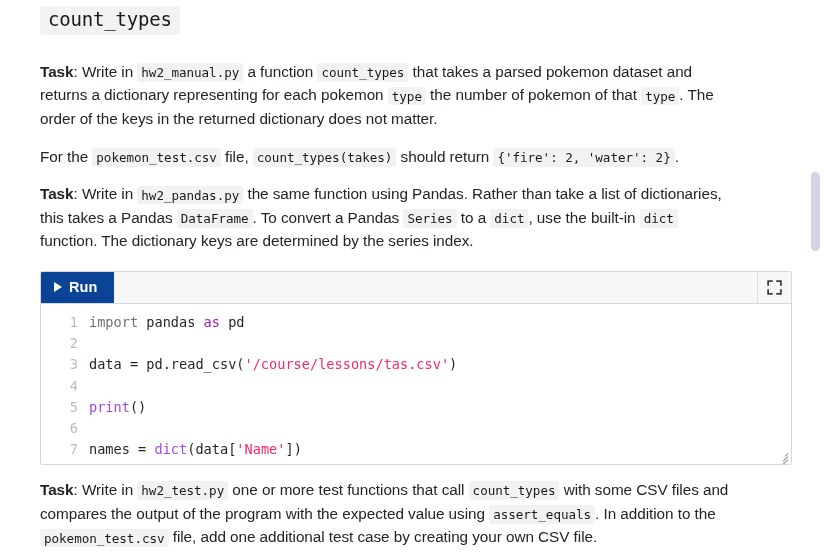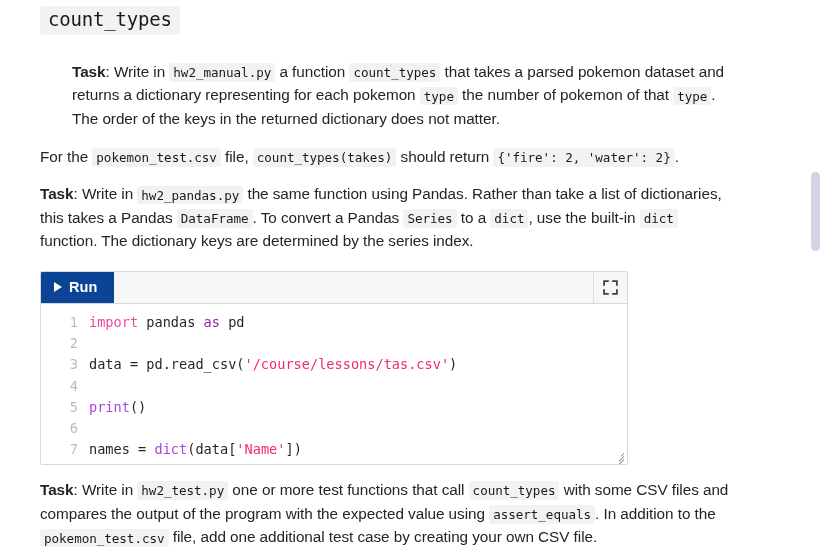--- a/index.html
+++ b/index.html
@@ -46,41 +46,41 @@
   }
 
   
   p.para {
     margin: 0;
     font-size: 15.3px;
     line-height: 22.6px;
     color: #212529;
     letter-spacing: -0.05px;
   }
-  p.p1 { margin-top: 26px; margin-left: 32px; }
+  p.p1 { margin-top: 26px; }
   p.p2 { margin-top: 15px; }
   p.p3 { margin-top: 14px; }
   p.p4 { margin-top: 14px; }
 
   .bold { font-weight: 700; }
 
   code.chip {
     font-family: "DejaVu Sans Mono", "Liberation Mono", monospace;
     font-size: 12.6px;
     background: #f2f2f2;
     border-radius: 3px;
     padding: 1.5px 4px 2px 4px;
     color: #1a1a1a;
     white-space: pre;
   }
 
   
   .editor {
     margin-top: 18px;
-    width: 588px;
+    width: 752px;
     border: 1px solid #d6d8db;
     border-radius: 2px;
     background: #fff;
     overflow: hidden;
   }
   .editor-bar {
     display: flex;
     align-items: stretch;
     height: 32px;
     background: #f7f7f8;
@@ -142,21 +142,21 @@
   .ln {
     width: 48px;
     min-width: 48px;
     text-align: right;
     padding-right: 11px;
     color: #b9bcc0;
     user-select: none;
   }
   .ctext { color: #1f2328; }
 
-  .kw      { color: #ec4899; }
+  .kw      { color: #737373; }
   .kw2     { color: #a21caf; }
   .fn      { color: #a347e0; }
   .str     { color: #f4296b; }
   .builtin { color: #a347e0; }
 
   .resize-grip {
     position: absolute;
     right: 2px; bottom: 2px;
     width: 13px; height: 13px;
     cursor: nwse-resize;

